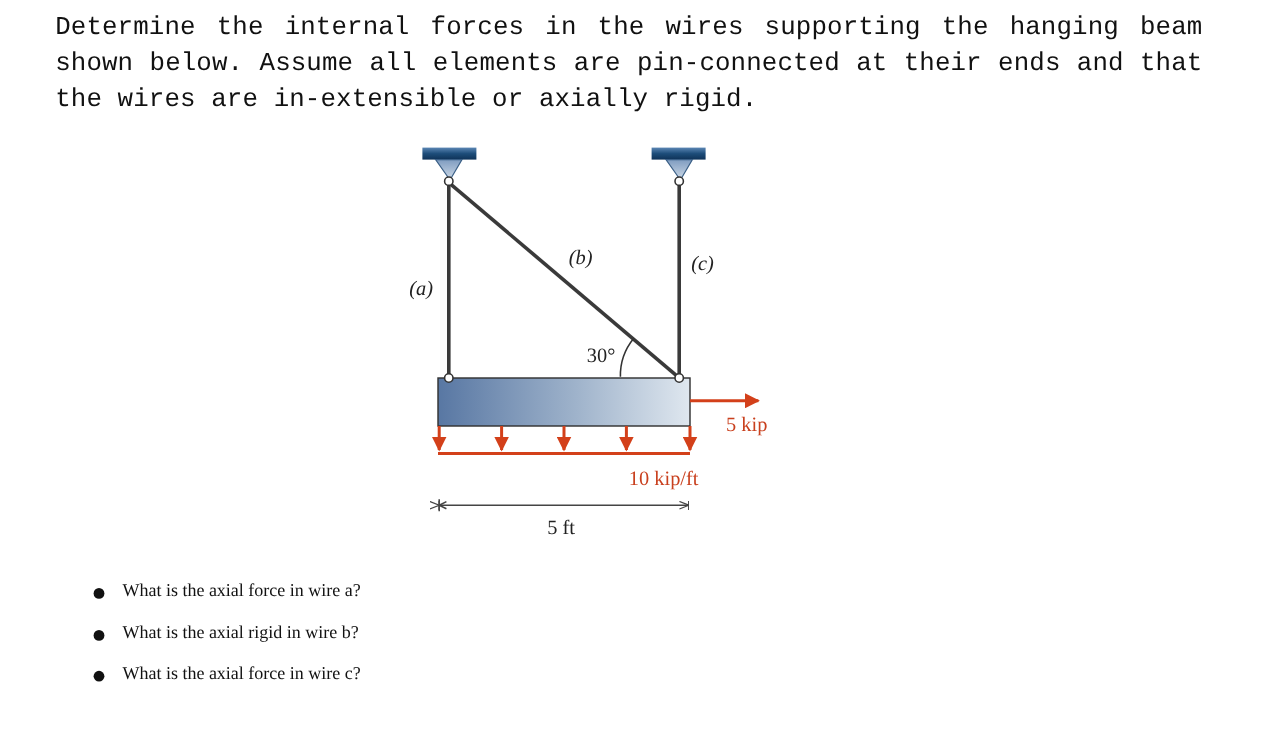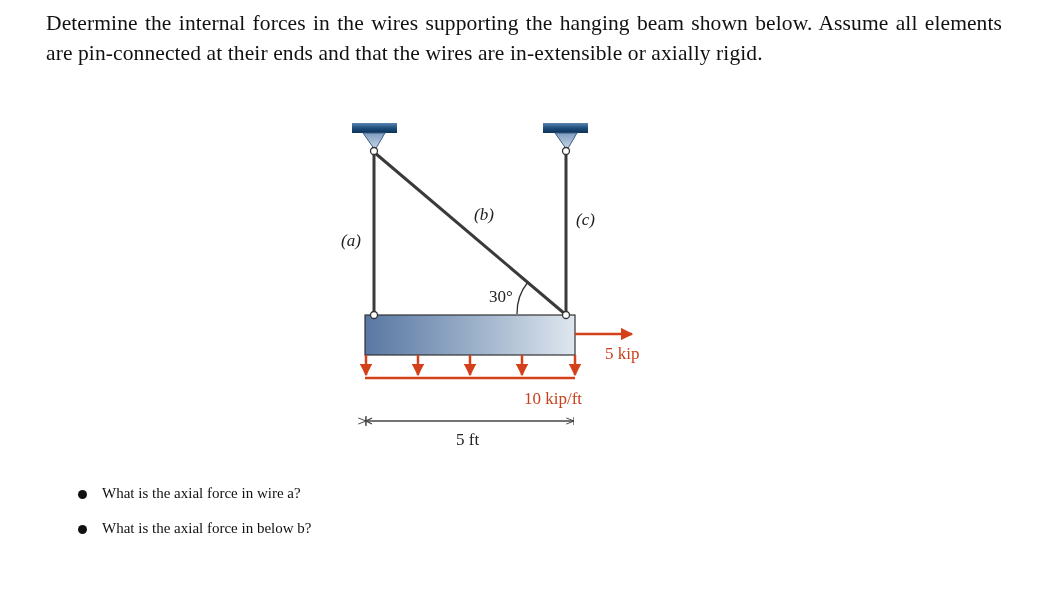--- a/index.html
+++ b/index.html
@@ -1,19 +1,19 @@
 <!DOCTYPE html>
 <html><head>
 <meta charset="utf-8">
 <style>
   html, body { margin:0; padding:0; background:#ffffff; }
   body { width:1062px; height:615px; position:relative; overflow:hidden;
          font-family:"DejaVu Serif", "Liberation Serif", serif; color:#111; }
   .problem { position:absolute; left:46px; top:8px; width:956px;
-             font-family:Liberation Serif, serif;
+             font-family:Liberation Mono, monospace;
              font-size:21.5px; line-height:30px; text-align:justify; letter-spacing:0.1px; }
   .figure { position:absolute; left:0; top:0; width:1062px; height:615px; }
   .questions { position:absolute; left:78px; top:476px; margin:0; padding:0; list-style:none;
                font-family:"Liberation Serif","DejaVu Serif",serif; font-size:15px; line-height:34.5px; }
   .questions li { position:relative; padding-left:24px; }
   .questions li .bullet { position:absolute; left:0; top:14px; width:9px; height:9px; border-radius:50%; background:#111; }
 </style>
 </head>
 <body>
 
@@ -87,14 +87,15 @@
   <text x="474" y="220" font-family="Liberation Serif, serif" font-size="17" font-style="italic" fill="#222">(b)</text>
   <text x="576" y="225" font-family="Liberation Serif, serif" font-size="17" font-style="italic" fill="#222">(c)</text>
   <text x="489" y="302" font-family="Liberation Serif, serif" font-size="17" fill="#222">30°</text>
   <text x="605" y="359" font-family="Liberation Serif, serif" font-size="17" fill="#c9401e">5 kip</text>
   <text x="524" y="404" font-family="Liberation Serif, serif" font-size="17" fill="#c9401e">10 kip/ft</text>
   <text x="456" y="445" font-family="Liberation Serif, serif" font-size="17" fill="#222">5 ft</text>
 </svg>
 
 <ul class="questions">
   <li><span class="bullet"></span><span>What is the axial force in wire a?</span></li>
-  <li><span class="bullet"></span><span>What is the axial force in below b?</span></li>
+  <li><span class="bullet"></span><span>What is the axial rigid in wire b?</span></li>
+  <li><span class="bullet"></span><span>What is the axial force in wire c?</span></li>
 </ul>
 
 </body></html>

